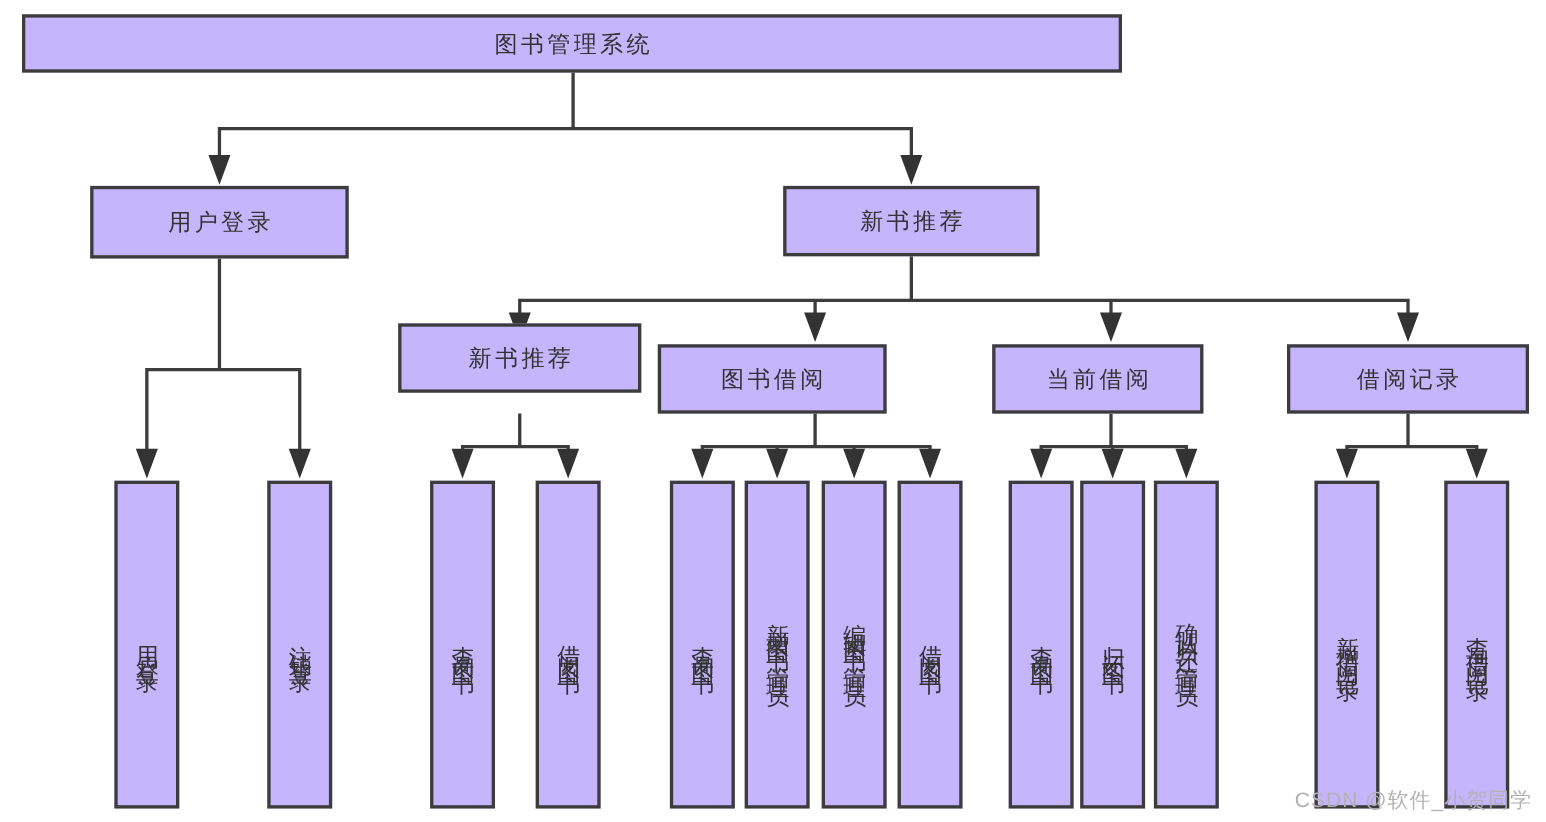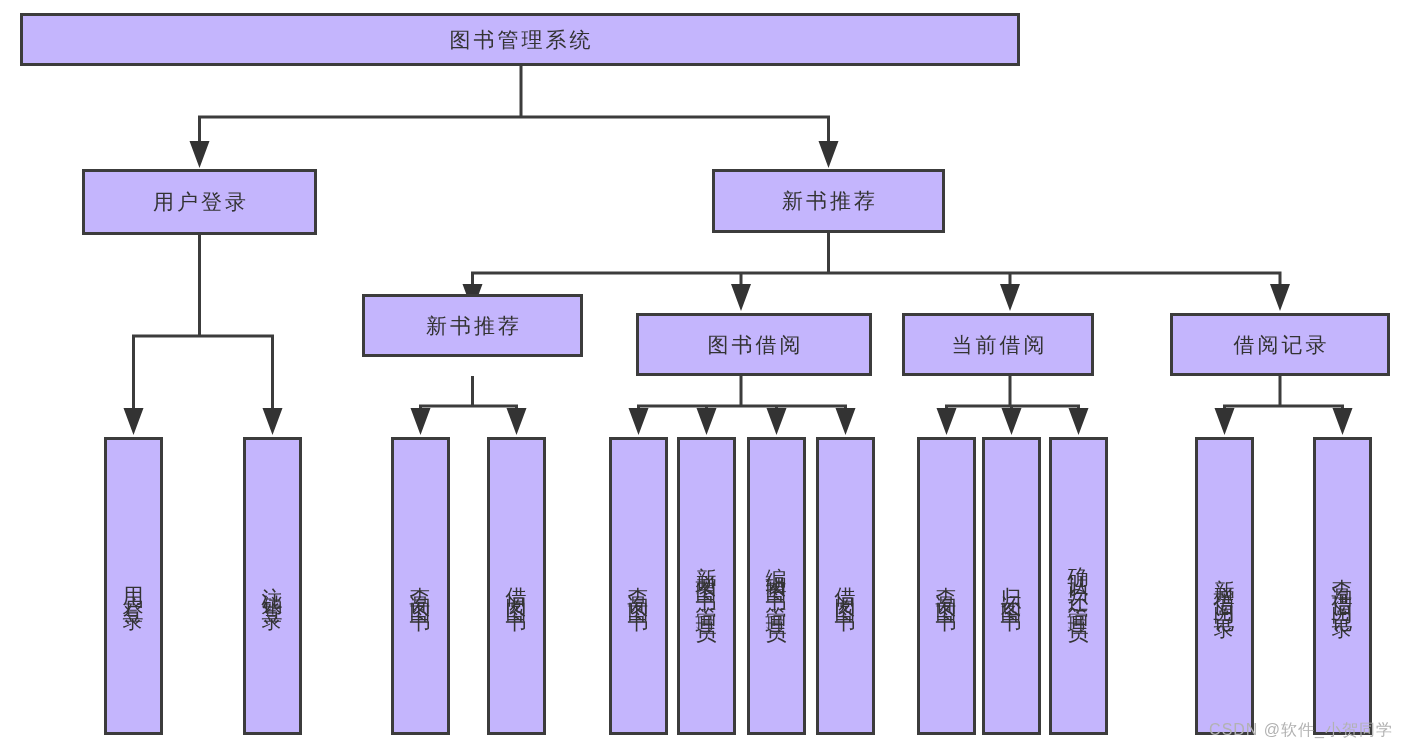--- a/index.html
+++ b/index.html
@@ -17,34 +17,34 @@
     writing-mode:vertical-rl;text-orientation:mixed;
     font-size:21px;letter-spacing:8px;line-height:1;white-space:nowrap;
   }
   
   .n-root{left:20px;top:13px;width:1000px;height:53px;}
   
   .n-userlogin{left:82px;top:169px;width:235px;height:66px;}
   .n-bookmgmt{left:712px;top:169px;width:233px;height:64px;}
   
   .n-newbook{left:362px;top:294px;width:221px;height:63px;}
-  .n-bookborrow{left:636px;top:313px;width:236px;height:63px;}
+  .n-bookborrow{left:598px;top:313px;width:208px;height:63px;}
   .n-currentborrow{left:902px;top:313px;width:192px;height:63px;}
   .n-borrowrecords{left:1170px;top:313px;width:220px;height:63px;}
   
   .leaf{top:437px;width:59px;height:298px;}
   .n-leaf1{left:104px;}  .n-leaf2{left:243px;}
   .n-leaf3{left:391px;}  .n-leaf4{left:487px;}
   .n-leaf5{left:609px;}  .n-leaf6{left:677px;}
   .n-leaf7{left:747px;}  .n-leaf8{left:816px;}
   .n-leaf9{left:917px;}  .n-leaf10{left:982px;} .n-leaf11{left:1049px;}
   .n-leaf12{left:1195px;} .n-leaf13{left:1313px;}
   .watermark{
     position:absolute;right:12px;bottom:6px;z-index:3;
-    font-size:16px;color:#b2b2b2;letter-spacing:1px;white-space:nowrap;
+    font-size:19px;color:#b2b2b2;letter-spacing:1px;white-space:nowrap;
   }
 </style>
 </head>
 <body>
 
 <div id="canvas">
 
   <svg class="connectors" width="1405" height="747" viewBox="0 0 1405 747">
     <path fill="none" stroke="#3c3c3c" stroke-width="3" d="M521 66 L521 117
              M199.5 117 L828.5 117

